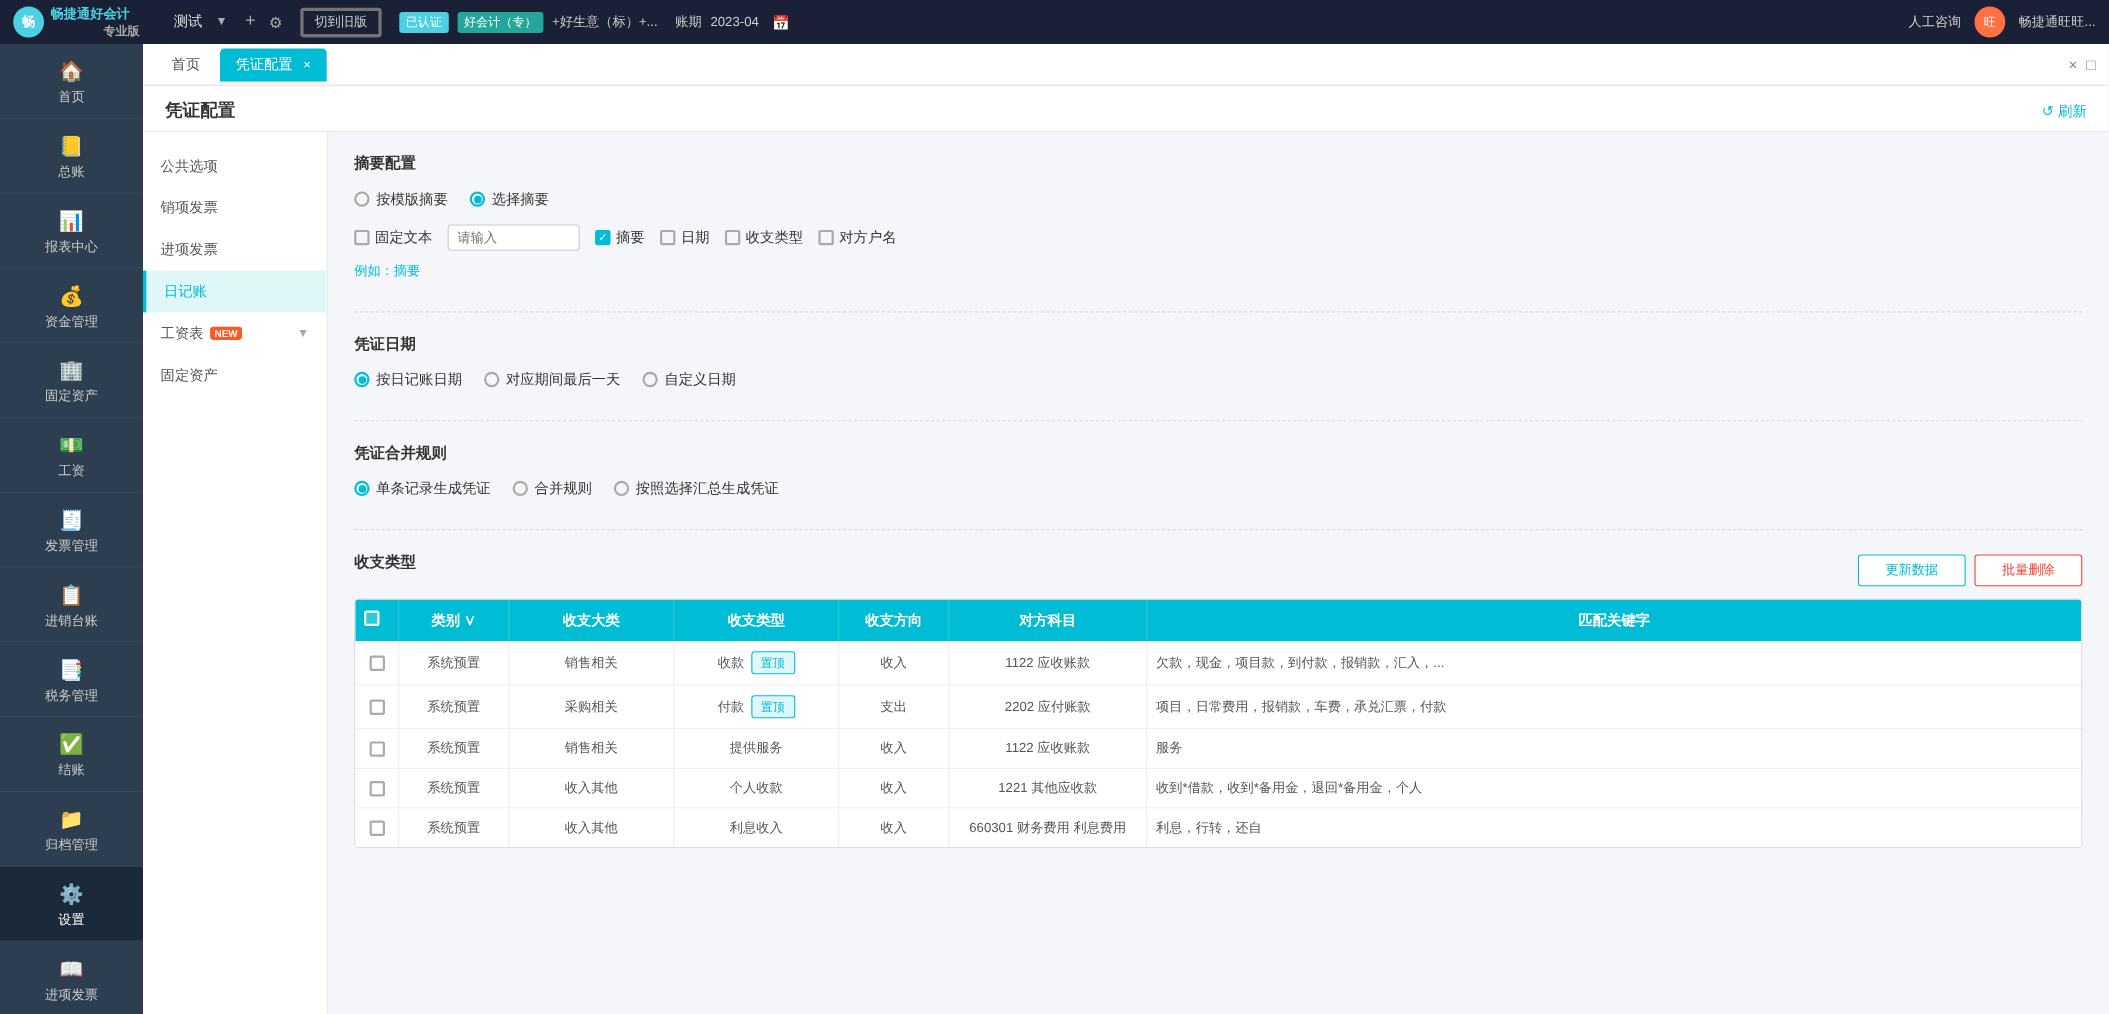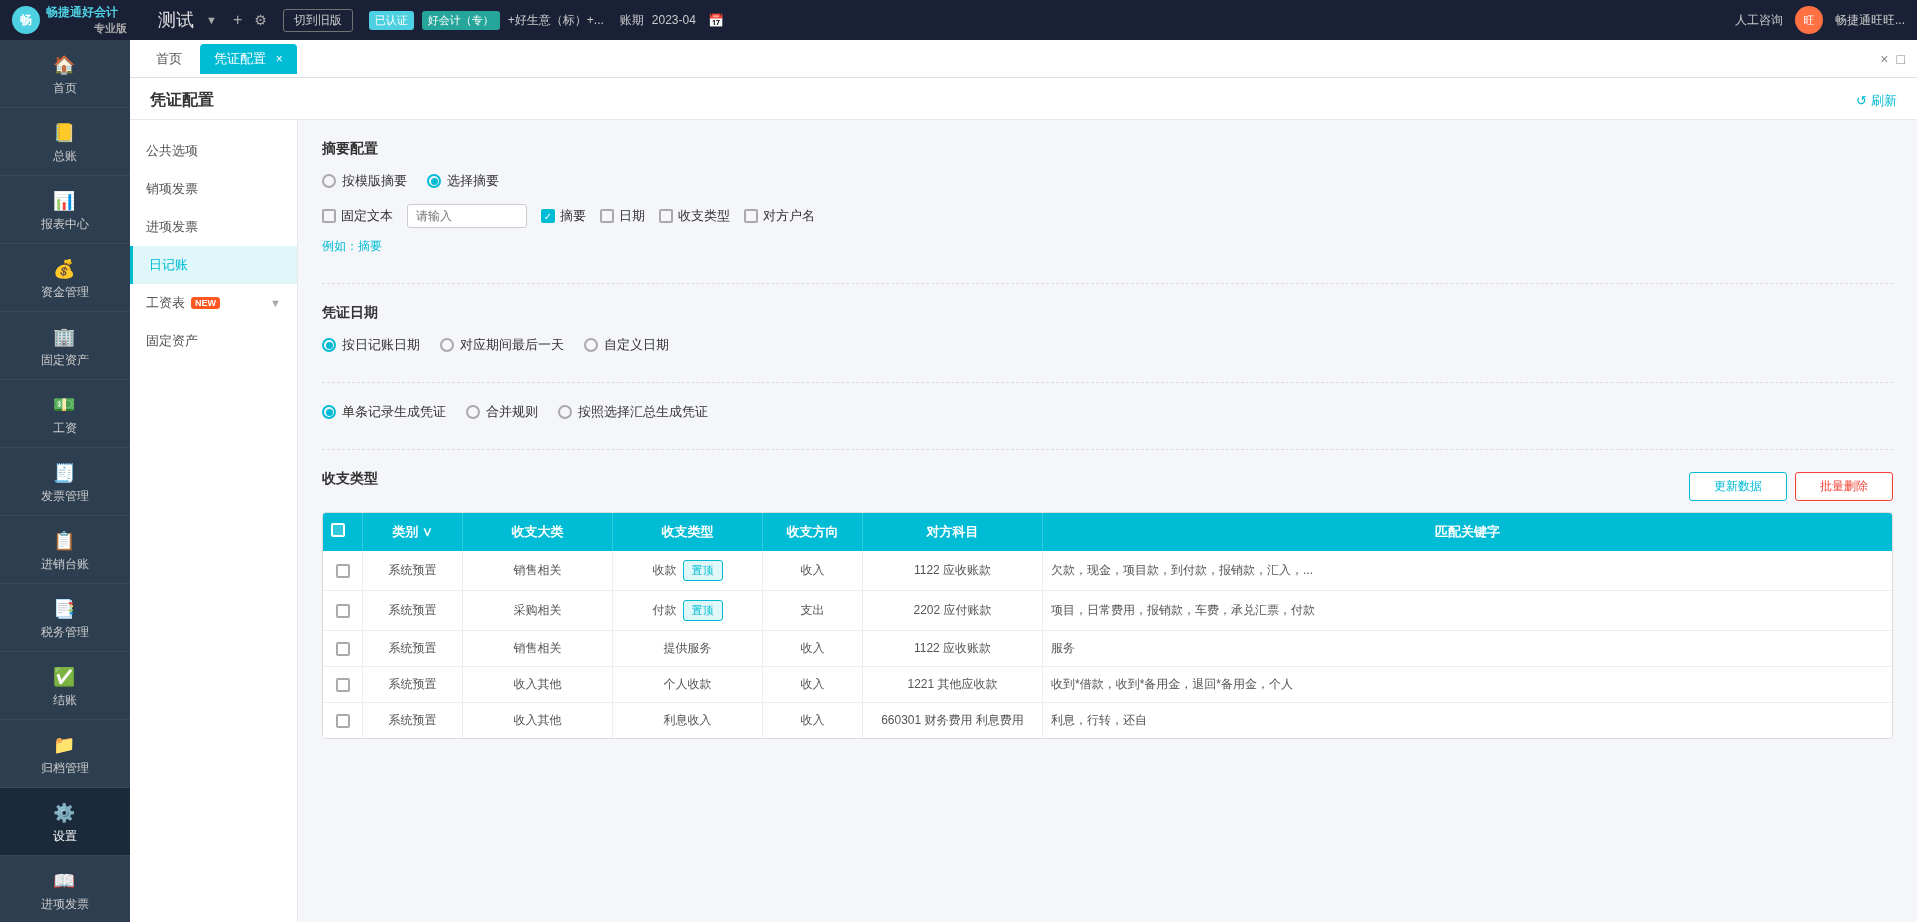--- a/index.html
+++ b/index.html
@@ -31,21 +31,21 @@
       width: 28px; height: 28px;
       background: #4dd0e1;
       border-radius: 50%;
       display: flex; align-items: center; justify-content: center;
       color: #fff;
       font-size: 12px;
       font-weight: bold;
     }
     .top-bar .btn-switch {
       background: transparent;
-      border: 1px solid #737373;
+      border: 3px solid #737373;
       color: #ccc;
       padding: 2px 10px;
       border-radius: 3px;
       cursor: pointer;
       font-size: 12px;
     }
     .top-bar .tag {
       background: #4dd0e1;
       color: #fff;
       padding: 2px 6px;
@@ -419,21 +419,21 @@
 <body>
 
 <div class="top-bar">
   <div class="logo">
     <div class="logo-icon">畅</div>
     <div>
       <div style="font-size:12px;color:#4dd0e1;">畅捷通好会计</div>
       <div style="font-size:11px;color:#aaa;margin-left:48px;">专业版</div>
     </div>
   </div>
-  <span style="color:#e0e0e0;font-size:18px;margin-left:8px;">测试</span>
+  <span style="color:#e0e0e0;font-size:13px;margin-left:8px;">测试</span>
   <span style="color:#aaa;font-size:11px;margin-left:4px;cursor:pointer;">▼</span>
   <span style="color:#aaa;margin-left:8px;font-size:16px;cursor:pointer;">+</span>
   <span style="color:#aaa;margin-left:4px;font-size:14px;cursor:pointer;">⚙</span>
   <button class="btn-switch" style="margin-left:8px;">切到旧版</button>
   <span class="tag" style="margin-left:8px;">已认证</span>
   <span class="tag tag-green">好会计（专）</span>
   <span style="color:#ccc;font-size:12px;">+好生意（标）+...</span>
   <span style="color:#ccc;font-size:12px;margin-left:8px;">账期</span>
   <span style="color:#ccc;font-size:12px;">2023-04</span>
   <span style="color:#aaa;font-size:13px;margin-left:4px;">📅</span>
@@ -599,20 +599,21 @@
               <label class="radio-item">
                 <div class="radio-circle"></div>
                 <span>自定义日期</span>
               </label>
             </div>
           </div>
 
           <hr class="section-divider">
 
           <div class="section">
+            <div class="section-title">凭证合并规则</div>
             <div class="radio-group">
               <label class="radio-item">
                 <div class="radio-circle checked"></div>
                 <span>单条记录生成凭证</span>
               </label>
               <label class="radio-item">
                 <div class="radio-circle"></div>
                 <span>合并规则</span>
               </label>
               <label class="radio-item">

